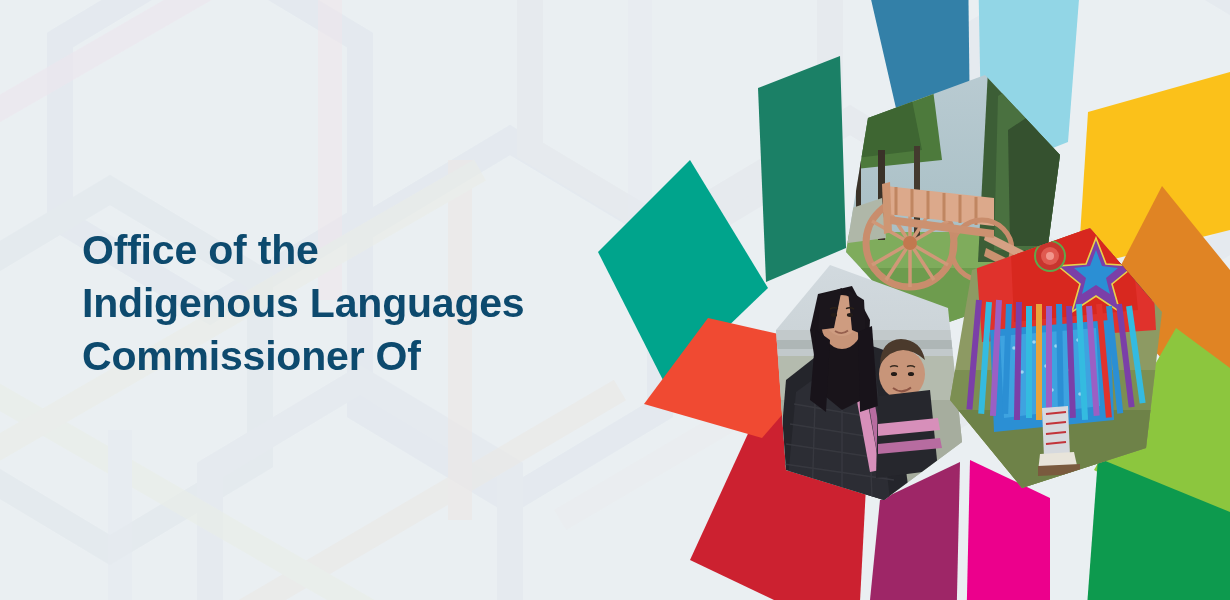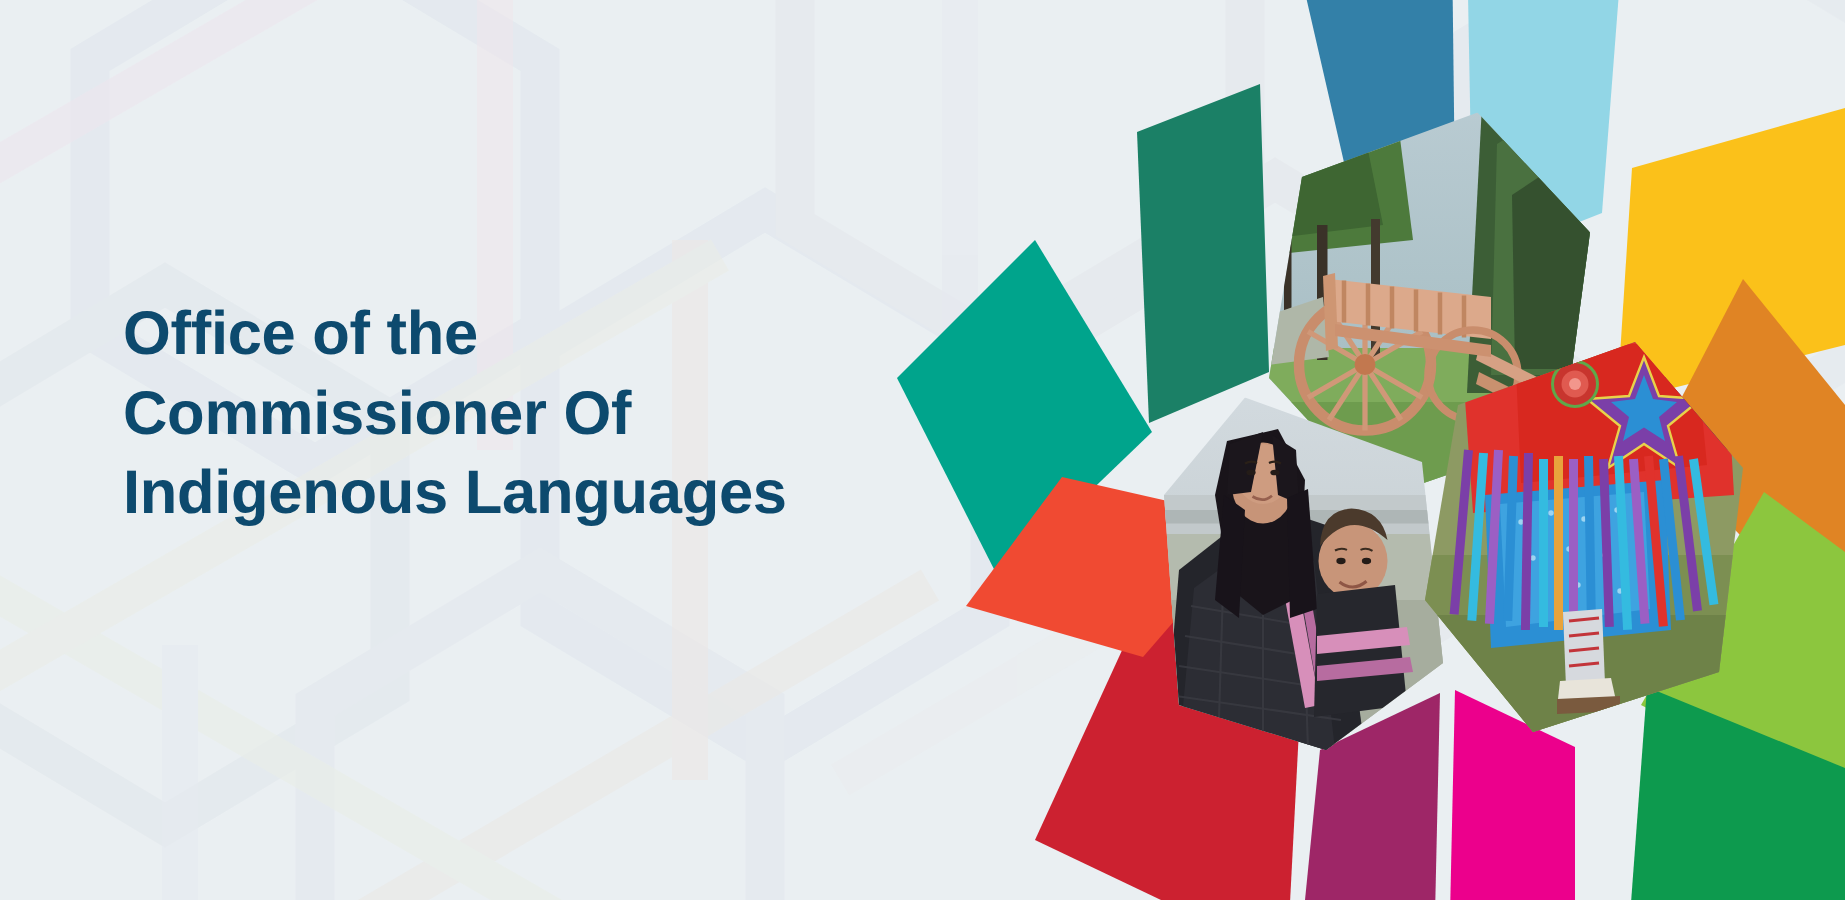--- a/index.html
+++ b/index.html
@@ -26,21 +26,21 @@
   #rosette {
     position: absolute;
     top: 0;
     left: 590px;
     width: 640px;
     height: 600px;
   }
   #headline-block {
     position: absolute;
     left: 82px;
-    top: 196px;
+    top: 224px;
     width: 540px;
     z-index: 5;
   }
   #headline-block h1 {
     margin: 0;
     font-size: 41px;
     line-height: 53px;
     font-weight: 700;
     letter-spacing: -0.2px;
     color: #0D4A6E;
@@ -296,18 +296,18 @@
       </g>
 
       <polygon points="450,454 484,452 488,470 448,472" fill="#E8E4DA"></polygon>
       <polygon points="448,466 490,464 490,474 448,476" fill="#7A5A3E"></polygon>
     </g>
   </svg>
 
   <div id="headline-block">
     <h1>
       <span class="hl-line">Office of the</span>
+      <span class="hl-line">Indigenous Languages</span>
       <span class="hl-line">Commissioner Of</span>
-      <span class="hl-line">Indigenous Languages</span>
     </h1>
   </div>
 
 </div>
 
 </body></html>

